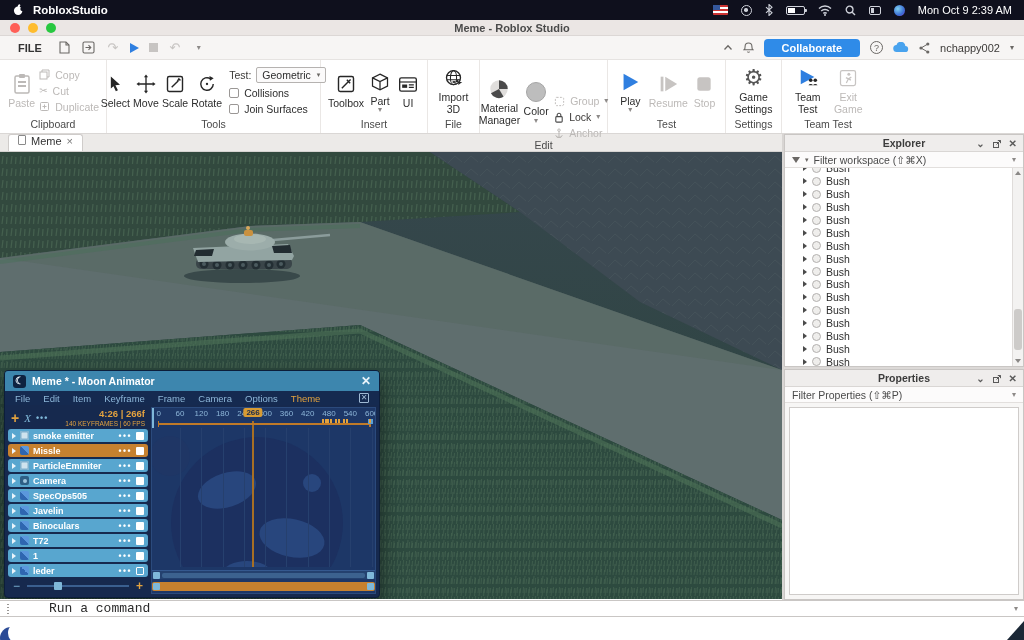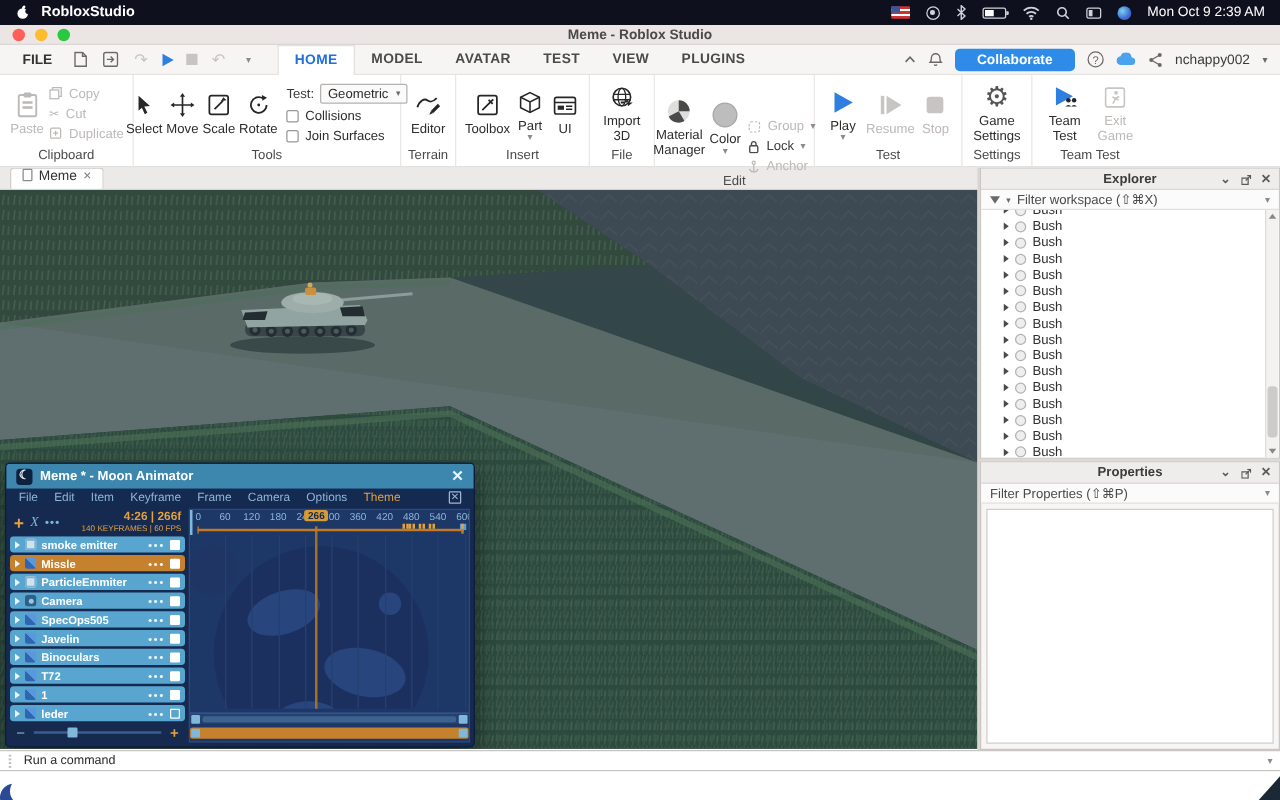--- a/index.html
+++ b/index.html
@@ -167,22 +167,22 @@
   .h-thumb{flex:1;height:5px;background:#3c628f;border-radius:2px;}
   .rangebar{position:absolute;left:0;right:0;bottom:2px;height:9px;background:#c6812f;border-radius:2px;
             display:flex;align-items:center;gap:2px;padding:0 1px;}
   .rb-handle{width:7px;height:7px;background:#7fb8d9;border-radius:1px;flex:none;}
   .rb-mid{flex:1;}
 
   
   .cmdbar{position:absolute;top:600px;left:0;right:0;height:17px;background:#fff;border-top:1px solid #c9c6c4;
           border-bottom:1px solid #c9c6c4;display:flex;align-items:center;padding:0 6px;gap:7px;z-index:25;}
   .drag-dots{width:4px;height:12px;background-image:radial-gradient(#9a9795 0.8px,transparent 1px);background-size:4px 3px;}
-  .cmd-input{flex:1;border:none;outline:none;background:transparent;font-family:Liberation Sans, sans-serif;
-             font-size:10px;color:#222;}
+  .cmd-input{flex:1;border:none;outline:none;background:transparent;font-family:Liberation Mono, monospace;
+             font-size:13px;color:#222;margin-left:30px;}
   .cmd-input::placeholder{color:#2a2a2a;opacity:1;}
   .cmd-caret{color:#8d8a88;font-size:8px;}
   .footer{position:absolute;top:618px;left:0;right:0;height:22px;background:#fff;overflow:hidden;}
   .moon-bl{position:absolute;left:0;bottom:-9px;width:22px;height:22px;border-radius:50%;background:#2a4a96;}
   .moon-bl::after{content:'';position:absolute;left:8px;top:-5px;width:22px;height:22px;border-radius:50%;background:#fff;}
   .corner-br{position:absolute;right:0;bottom:0;width:0;height:0;border-left:17px solid transparent;border-bottom:19px solid #1b2836;}
 
   svg.tb{display:block;}
 </style>
 </head>
@@ -251,28 +251,20 @@
             <rect x="1" y="1" width="11" height="11" rx="1.5" stroke="#6b6865" fill="none" stroke-width="1.1"></rect>
             <path d="M3.5 6.5 h5 m-2 -2.3 l2.3 2.3 l-2.3 2.3" stroke="#6b6865" fill="none" stroke-width="1.1"></path>
           </svg>
         </span>
       <span class="qa-ic" style="color:#c7c4c2;font-size:13px;">↷</span>
       <span class="qa-play"></span>
       <span class="qa-stop"></span>
       <span class="qa-ic" style="color:#c7c4c2;font-size:13px;">↶</span>
       <span class="qa-ic" style="font-size:8px;color:#8d8a88;">▾</span>
     </span>
-    <span style="display:flex;height:24px;">
-        <span class="rtab active"><span class="rtab-label">HOME</span></span>
-        <span class="rtab"><span class="rtab-label">MODEL</span></span>
-        <span class="rtab"><span class="rtab-label">AVATAR</span></span>
-        <span class="rtab"><span class="rtab-label">TEST</span></span>
-        <span class="rtab"><span class="rtab-label">VIEW</span></span>
-        <span class="rtab"><span class="rtab-label">PLUGINS</span></span>
-      </span>
     <span class="ribbon-right">
       <span>
           <svg width="10" height="7" viewBox="0 0 10 7" class="tb">
             <path d="M1.5 5.5 L5 1.8 L8.5 5.5" stroke="#6b6865" stroke-width="1.3" fill="none"></path>
           </svg>
         </span>
       <span>
           <svg width="11" height="12" viewBox="0 0 11 12" class="tb">
             <path d="M5.5 1 a3.4 3.4 0 0 1 3.4 3.4 c0 2.6 1 3.4 1 3.4 h-8.8 c0 0 1 -.8 1 -3.4 A3.4 3.4 0 0 1 5.5 1 z" stroke="#6b6865" fill="none" stroke-width="1.1"></path>
             <path d="M4.4 9.6 a1.2 1.2 0 0 0 2.2 0" stroke="#6b6865" fill="none" stroke-width="1.1"></path>
@@ -393,35 +385,20 @@
             </div>
           <div class="smallrow en">
               <span class="cb"></span>
               <span class="cblabel">Join Surfaces</span>
             </div>
         </div>
       </div>
       <div class="tb-label">Tools</div>
     </div>
 
-    <div class="tb-sec" style="width:44px;">
-      <div class="tb-body">
-        <div class="bigbtn">
-          <span class="ic">
-              <svg width="22" height="20" viewBox="0 0 24 22" class="tb">
-                <path d="M2 13 C4 7 8 5 11 7 C14 9 16 8 19 5" stroke="#262626" stroke-width="1.7" fill="none"></path>
-                <path d="M14 16 L20 10 L22 12 L16 18 z" fill="#262626"></path>
-                <path d="M14 16 l-1.5 3.5 L16 18" fill="#262626"></path>
-              </svg>
-            </span>
-          <span>Editor</span>
-        </div>
-      </div>
-      <div class="tb-label">Terrain</div>
-    </div>
 
     <div class="tb-sec" style="width:107px;">
       <div class="tb-body">
         <div class="bigbtn">
           <span class="ic">
               <svg width="20" height="20" viewBox="0 0 24 24" class="tb">
                 <rect x="3" y="3" width="18" height="18" rx="2" stroke="#262626" stroke-width="1.7" fill="none"></rect>
                 <path d="M7 17 L15 9 M15 9 l2.5 -2.5 M13 7 l4 4" stroke="#262626" stroke-width="1.7"></path>
               </svg>
             </span>

